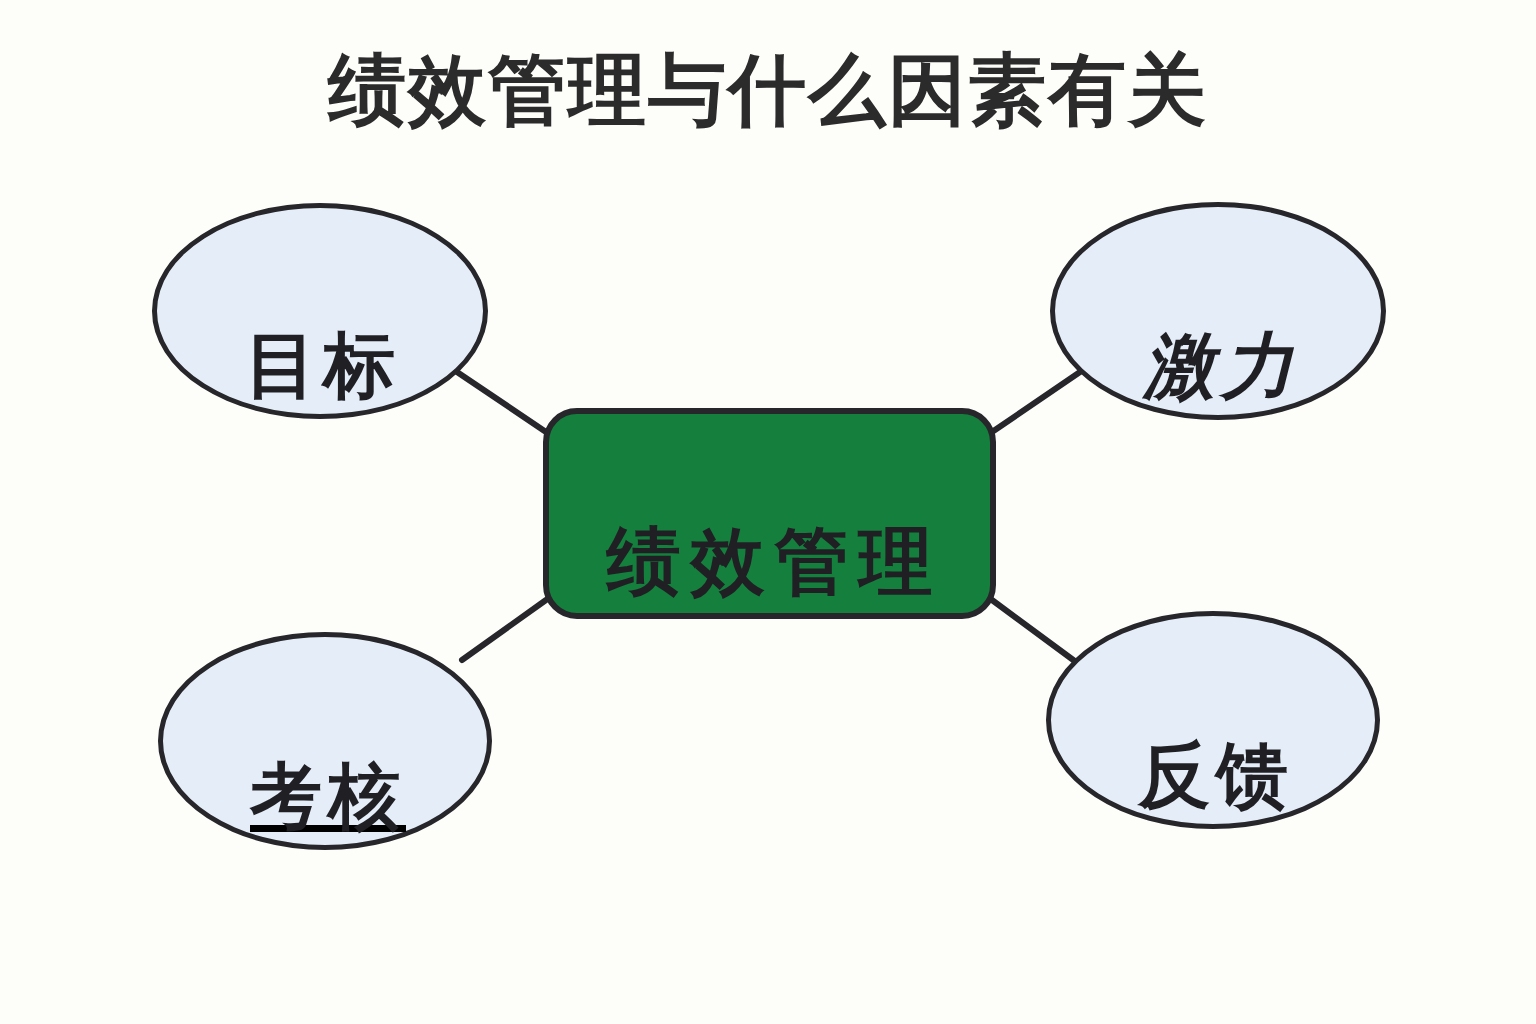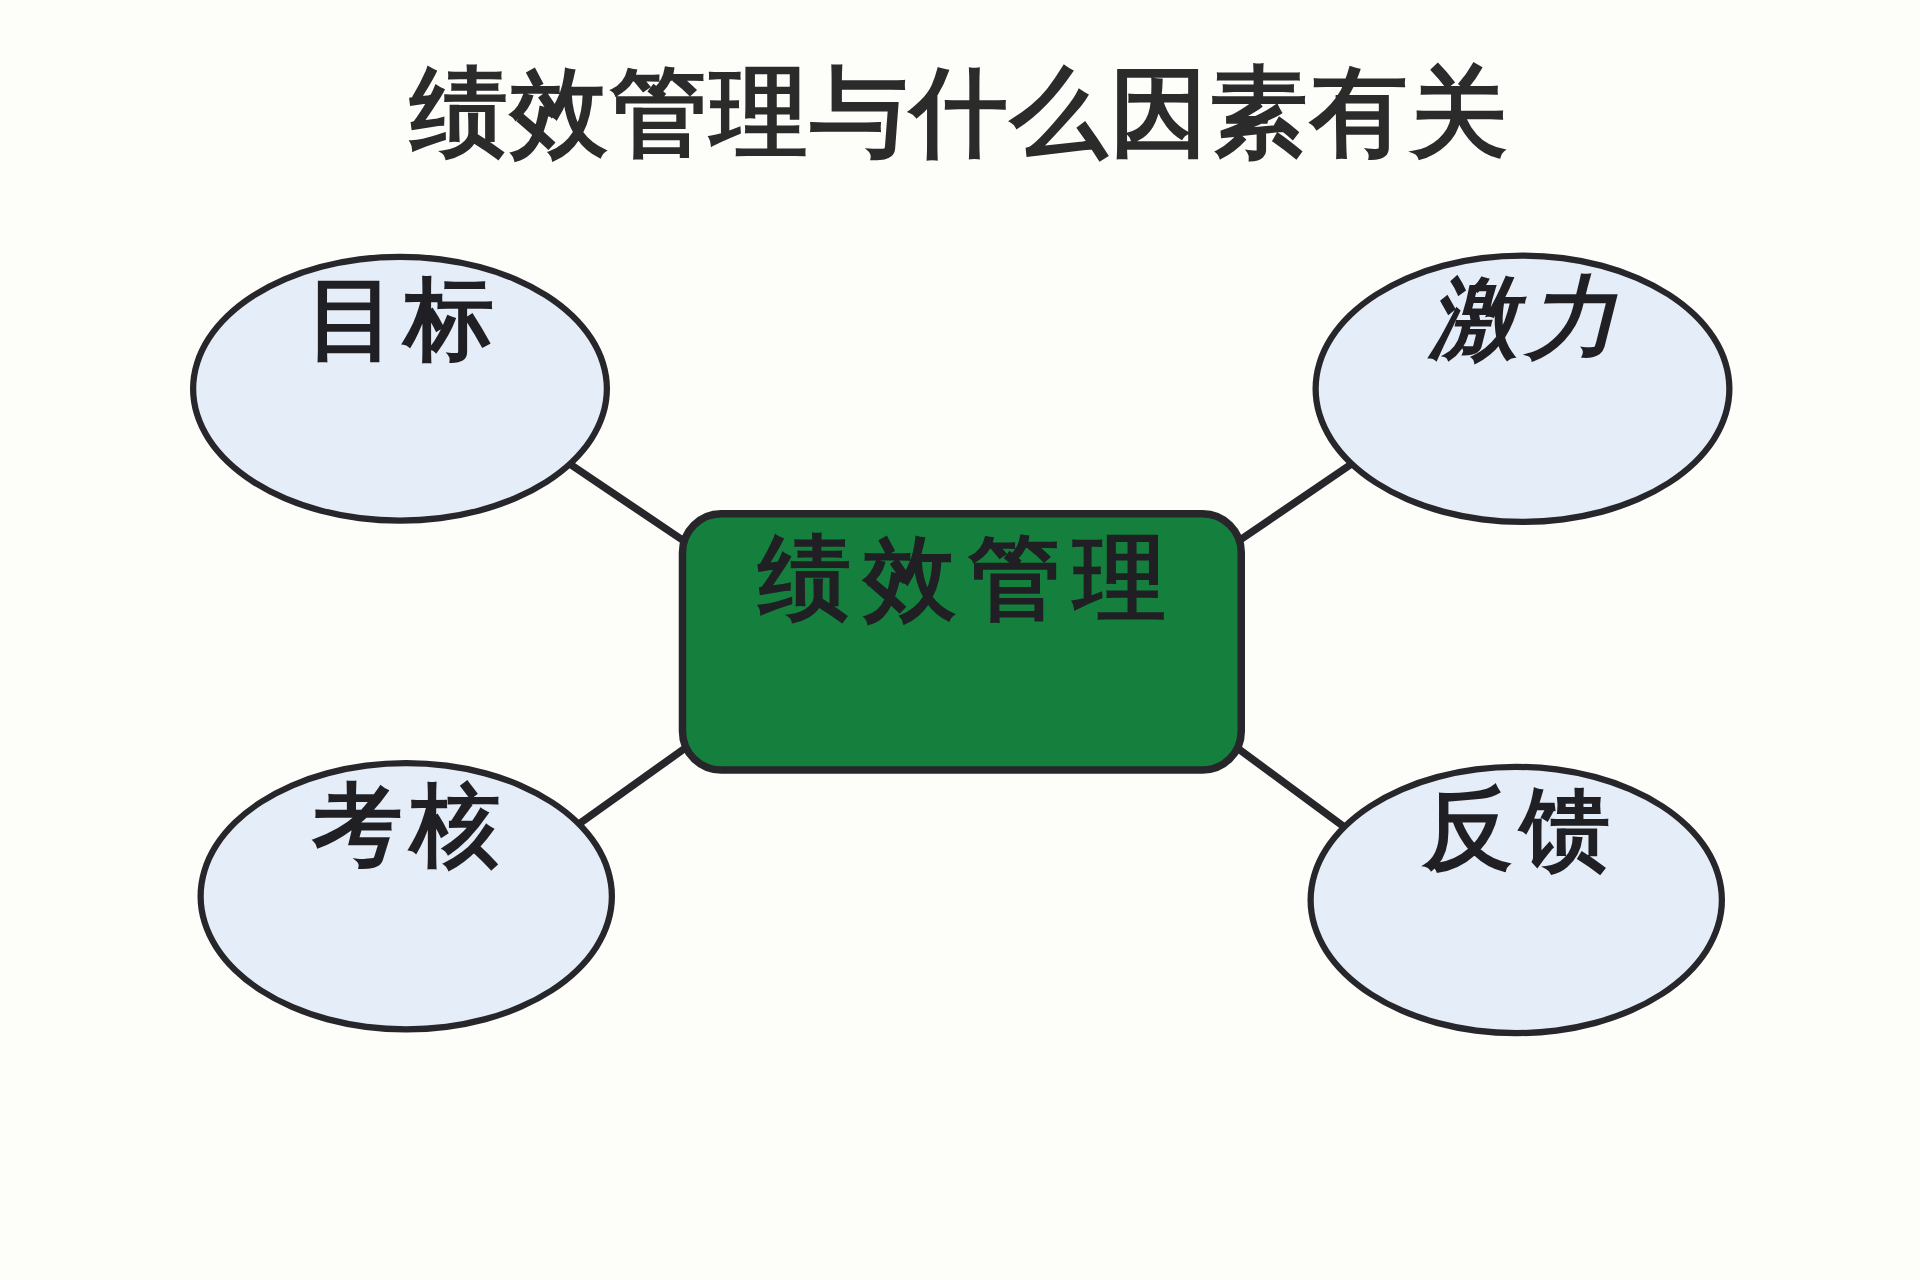--- a/index.html
+++ b/index.html
@@ -40,21 +40,21 @@
     top: 0;
     width: 1536px;
     height: 1024px;
   }
 
   
   .node {
     position: absolute;
     box-sizing: border-box;
     display: flex;
-    align-items: flex-start;
+    align-items: flex-end;
     justify-content: center;
     background: #e4edf8;
     border: 5px solid #26262b;
   }
   .node-ellipse {
     border-radius: 50%;
     background: #e5eef8;
   }
   .node-box {
     border-radius: 34px;
@@ -72,21 +72,21 @@
   }
   .node-box .node-label {
     font-size: 74px;
     letter-spacing: 10px;
     text-indent: 10px;
   }
 
   
   #node-goal      { left: 152px;  top: 203px; width: 336px; height: 216px; }
   #node-incentive { left: 1050px; top: 202px; width: 336px; height: 218px; font-style: italic; }
-  #node-appraisal { left: 158px;  top: 608px; width: 334px; height: 218px; }
+  #node-appraisal { left: 158px;  top: 632px; width: 334px; height: 218px; text-decoration: underline; }
   #node-feedback  { left: 1046px; top: 611px; width: 334px; height: 218px; }
   #node-center    { left: 543px;  top: 408px; width: 453px; height: 211px; }
 </style>
 </head>
 <body>
 
 <div id="canvas">
 
   <div id="diagram-title">绩效管理与什么因素有关</div>
 

